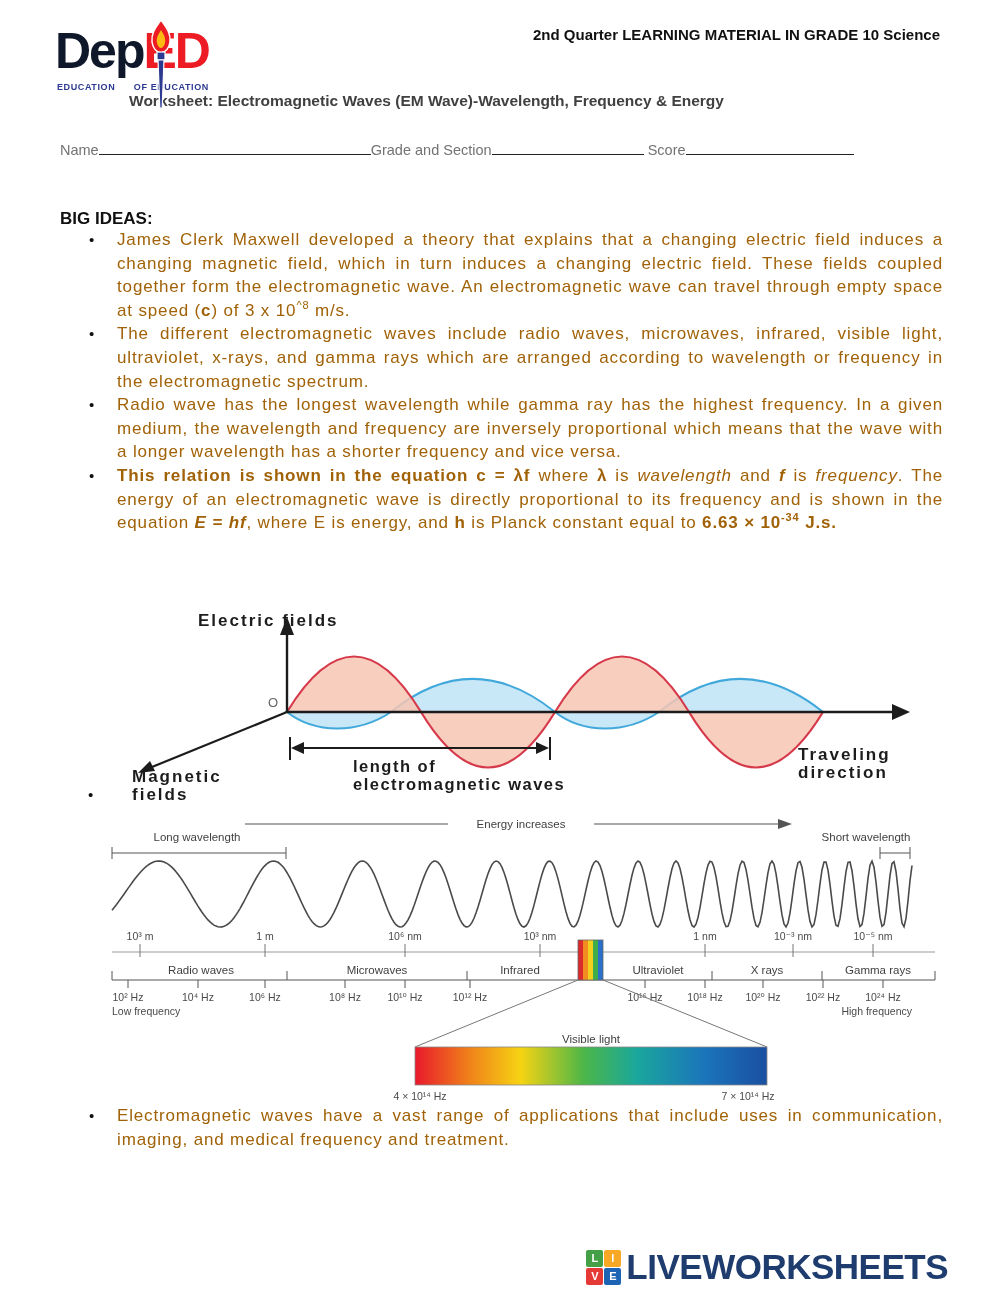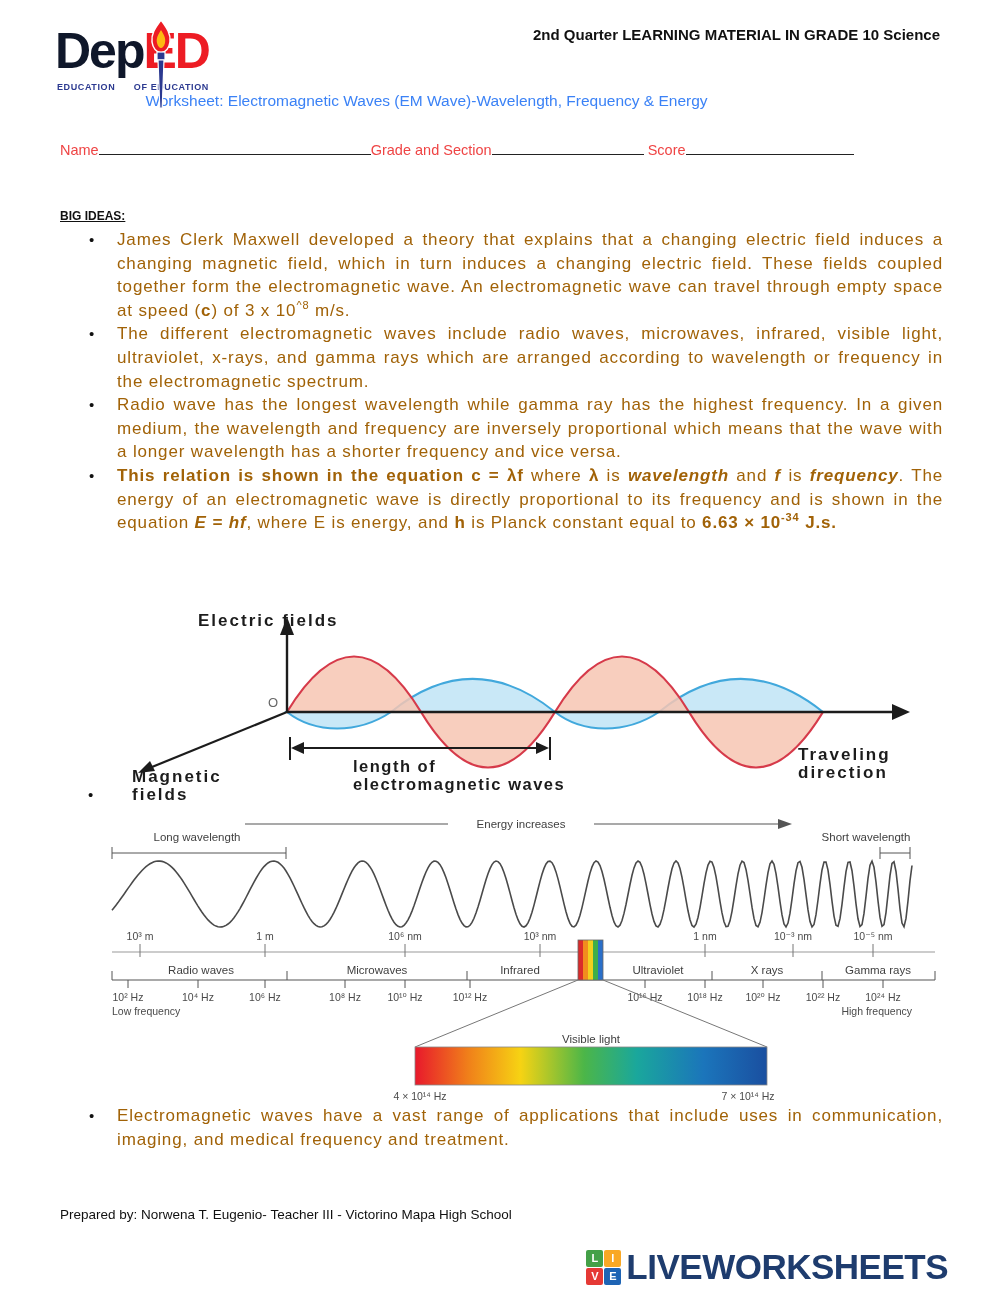--- a/index.html
+++ b/index.html
@@ -7,37 +7,37 @@
   .page{position:relative;width:1000px;height:1291px;overflow:hidden;background:#fff;}
 
   
   .hdr{position:absolute;top:26px;right:60px;font-size:15px;font-weight:bold;color:#111;}
   .logo{position:absolute;left:55px;top:26px;width:230px;height:78px;}
   .logo-word{font-weight:800;font-size:50px;letter-spacing:-2px;line-height:50px;font-family:"Liberation Sans",sans-serif;}
   .logo-word .blue{color:#0f172a;}
   .logo-word .red{color:#ed1c24;}
   .logo-sub{position:absolute;left:2px;top:56px;font-size:9px;font-weight:bold;color:#2b3990;letter-spacing:.6px;white-space:nowrap;}
   .torch{position:absolute;left:92px;top:-8px;width:28px;height:92px;z-index:2;}
-  .title{position:absolute;left:0;top:92px;width:853px;text-align:center;font-size:15.5px;font-weight:normal;color:#3b82f6;}
-
-  
-  .form-row{position:absolute;left:60px;width:855px;font-size:14.5px;color:#ef4444;white-space:nowrap;}
+  .title{position:absolute;left:0;top:92px;width:853px;text-align:center;font-size:15.5px;font-weight:bold;color:#404040;}
+
+  
+  .form-row{position:absolute;left:60px;width:855px;font-size:14.5px;color:#737373;white-space:nowrap;}
   .blank{display:inline-block;border-bottom:1.6px solid #222;height:15px;vertical-align:baseline;}
   .w270{width:272px}.w150{width:152px}.w170{width:168px}.w235{width:238px}.w290{width:292px}.w118{width:118px}
 
-  .big-ideas{position:absolute;left:60px;top:209px;font-size:12px;font-weight:bold;color:#111;text-decoration:underline;}
+  .big-ideas{position:absolute;left:60px;top:209px;font-size:17px;font-weight:bold;color:#111;}
 
   
   .bullets{position:absolute;left:85px;top:228px;width:858px;}
   .bullets2{position:absolute;left:85px;top:1104px;width:858px;}
   .b-row{display:flex;align-items:flex-start;}
   .b-dot{width:32px;flex:0 0 32px;font-size:15px;line-height:24px;color:#111;padding-left:4px;box-sizing:border-box;}
   .b-text{flex:1;font-size:17px;line-height:23.6px;letter-spacing:.85px;text-align:justify;color:#a16207;}
   .b-text .b{font-weight:bold;}
-  .b-text .i{font-style:italic;font-weight:bold;}
+  .b-text .i{font-style:italic;}
   .b-text .sup{font-size:11px;vertical-align:super;line-height:0;}
   .lone-bullet{position:absolute;left:88px;top:786px;font-size:15px;color:#111;}
 
   
   .wavefig{position:absolute;left:110px;top:605px;width:830px;height:200px;}
   .specfig{position:absolute;left:0px;top:810px;width:1000px;height:295px;}
   svg text{font-family:"Liberation Sans","DejaVu Sans",sans-serif;}
   .figlabel{font-weight:bold;fill:#1c1c1c;font-size:17px;letter-spacing:2px;}
   .figlabel2{font-weight:bold;fill:#1c1c1c;font-size:16.5px;letter-spacing:1.5px;}
   .sp{fill:#3f3f3f;font-size:11.5px;}
@@ -233,21 +233,20 @@
     <text x="748" y="290" text-anchor="middle" class="sps">7 × 10¹⁴ Hz</text>
   </svg>
 
   <div class="bullets2">
     <div class="b-row">
         <div class="b-dot">•</div>
         <div class="b-text"><span>Electromagnetic waves have a vast range of applications that include uses in communication, imaging, and medical frequency and treatment.</span></div>
       </div>
   </div>
 
-  <div class="footer">Prepared by: Norwena T. Eugenio- Teacher III - Victorino Mapa High School</div>
 
   <div class="lws">
     <div class="lws-grid">
       <div class="lws-sq" style="background: rgb(67, 160, 71);">L</div>
       <div class="lws-sq" style="background: rgb(249, 168, 37);">I</div>
       <div class="lws-sq" style="background: rgb(229, 57, 53);">V</div>
       <div class="lws-sq" style="background: rgb(30, 100, 180);">E</div>
     </div>
     <div class="lws-name">LIVEWORKSHEETS</div>
   </div>

